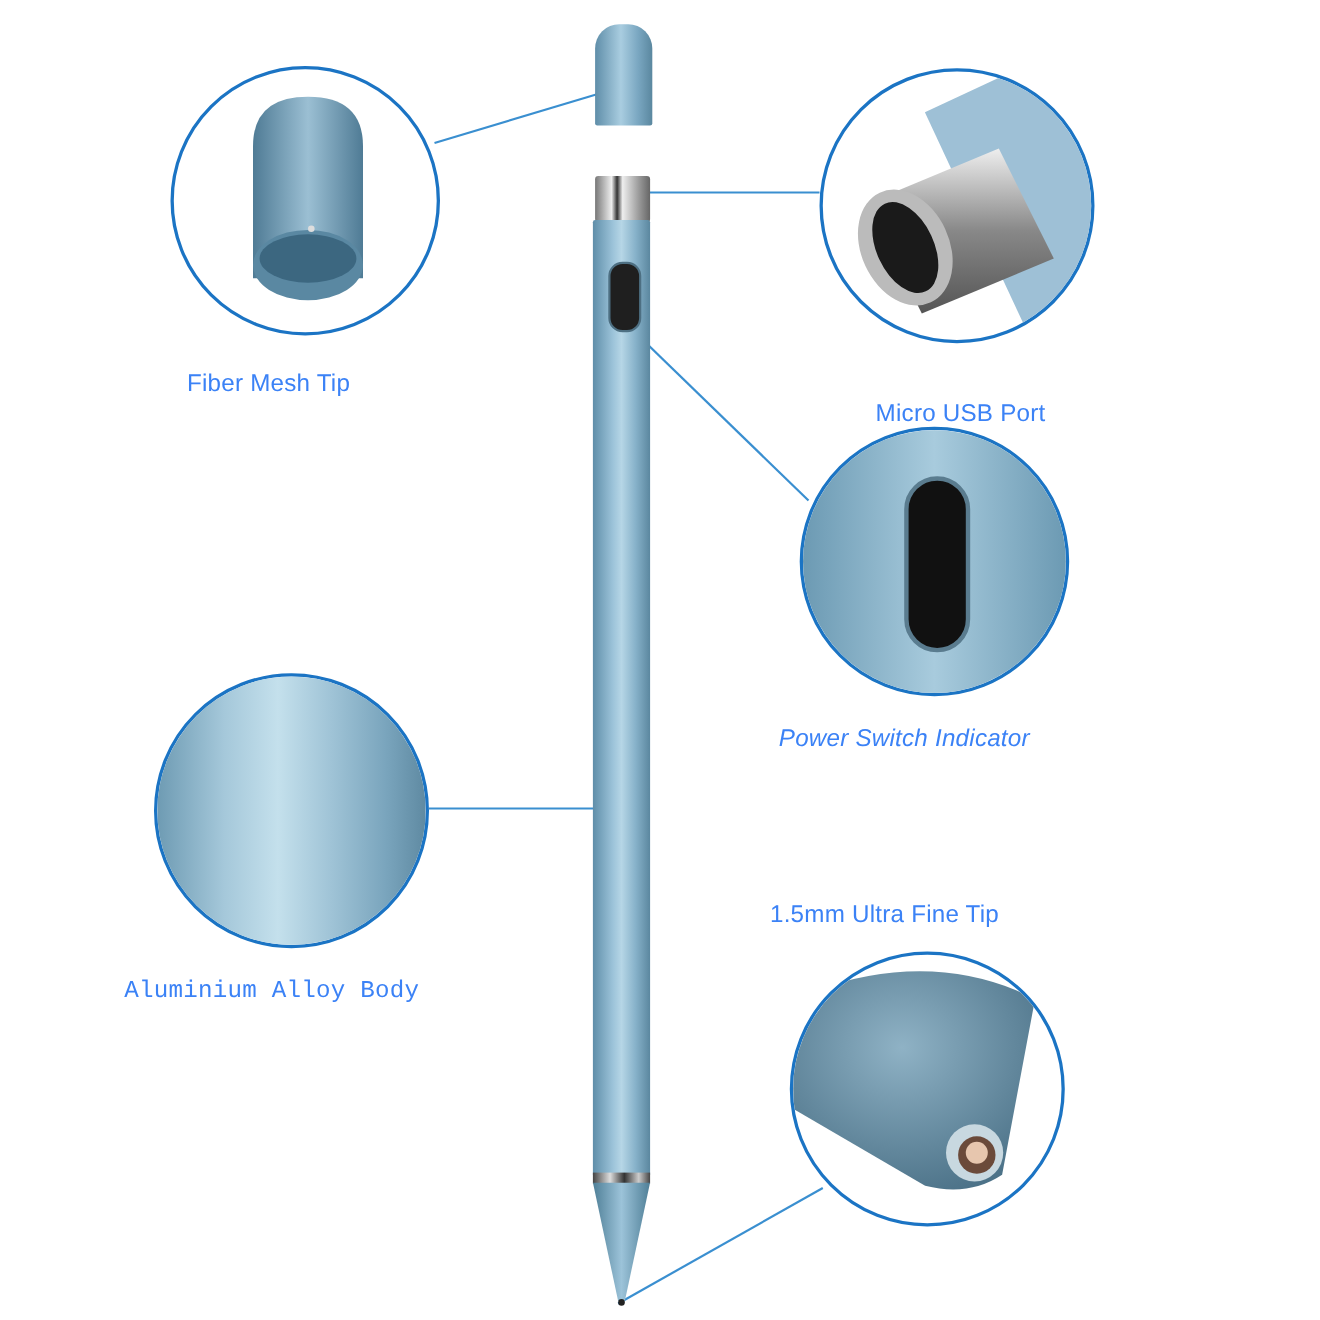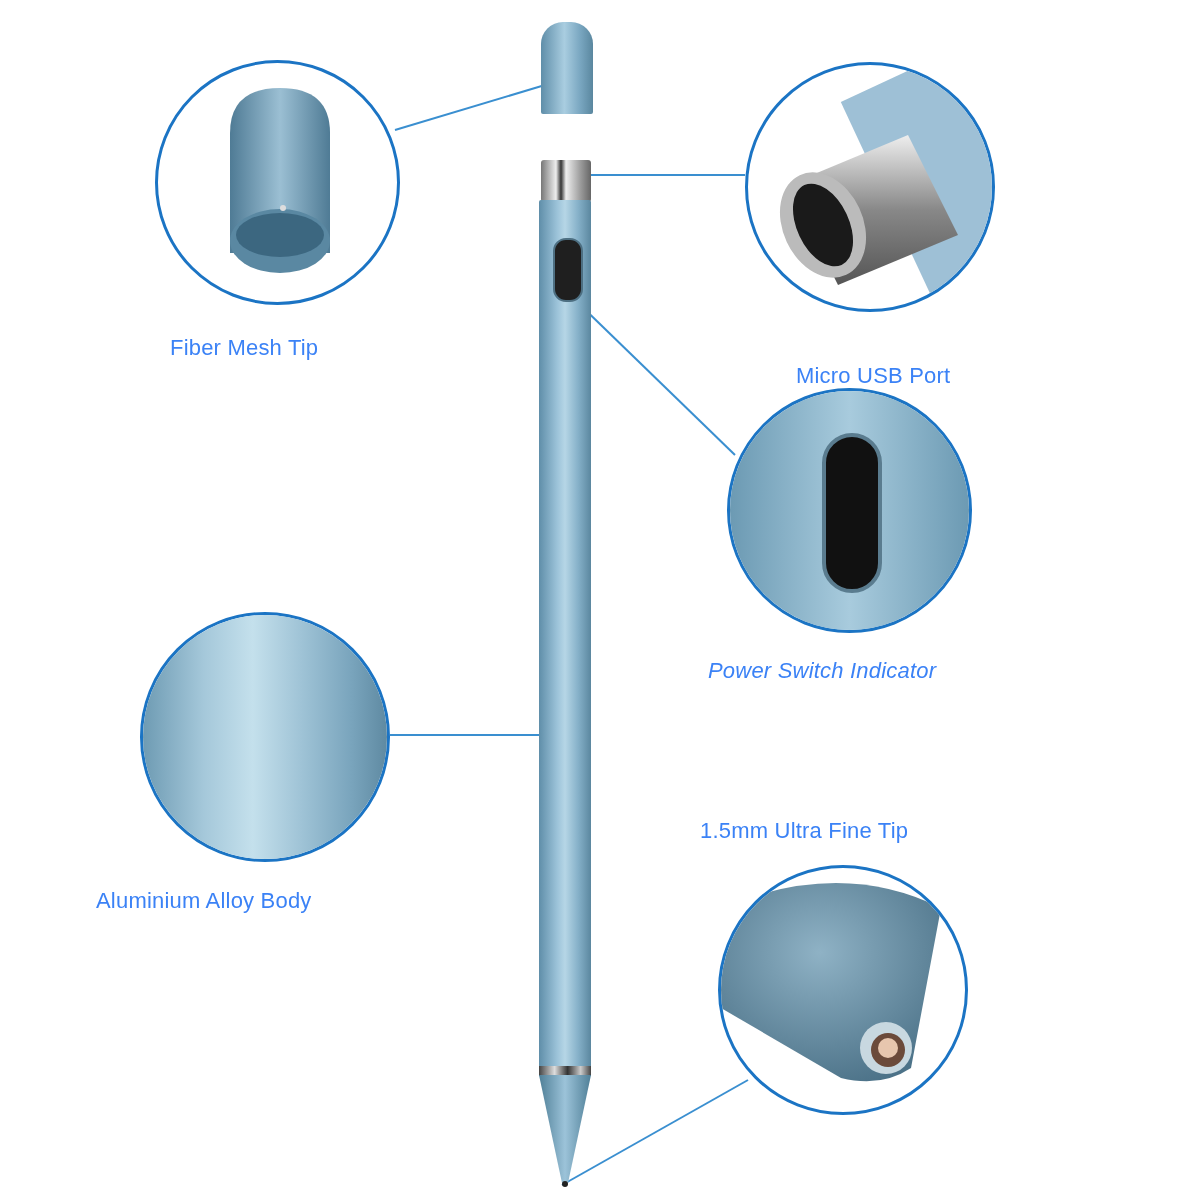--- a/index.html
+++ b/index.html
@@ -78,21 +78,21 @@
 
 <div class="circle" style="left:727px;top:388px;width:245px;height:245px;">
   <div style="position:absolute;left:0;top:0;width:100%;height:100%;background:linear-gradient(90deg,#6c9ab3,#a8cbdd 50%,#6c9ab3);"></div>
   <div style="position:absolute;left:92px;top:42px;width:60px;height:160px;border-radius:30px;background:#111;border:4px solid #5a7c8f;box-sizing:border-box;"></div>
 </div>
 <div class="label" style="left:708px;top:658px;font-style:italic;">Power Switch Indicator</div>
 
 <div class="circle" style="left:140px;top:612px;width:250px;height:250px;">
   <div style="position:absolute;left:0;top:0;width:100%;height:100%;background:linear-gradient(90deg,#6e9bb3 0%,#a5c8da 25%,#c4e0ec 45%,#9fc3d6 65%,#7aa5bd 85%,#5f8aa2 100%);"></div>
 </div>
-<div class="label" style="left:96px;top:888px;">Aluminium Alloy Body</div>
+<div class="label" style="left:113px;top:888px;font-family:Liberation Mono, monospace;">Aluminium Alloy Body</div>
 
 <div class="label" style="left:700px;top:818px;">1.5mm Ultra Fine Tip</div>
 <div class="circle" style="left:718px;top:865px;width:250px;height:250px;">
   <svg width="250" height="250">
     <defs>
       <radialGradient id="tg" cx="0.45" cy="0.35" r="0.7">
         <stop offset="0" stop-color="#8fb2c5"></stop>
         <stop offset="1" stop-color="#4c7288"></stop>
       </radialGradient>
     </defs>

